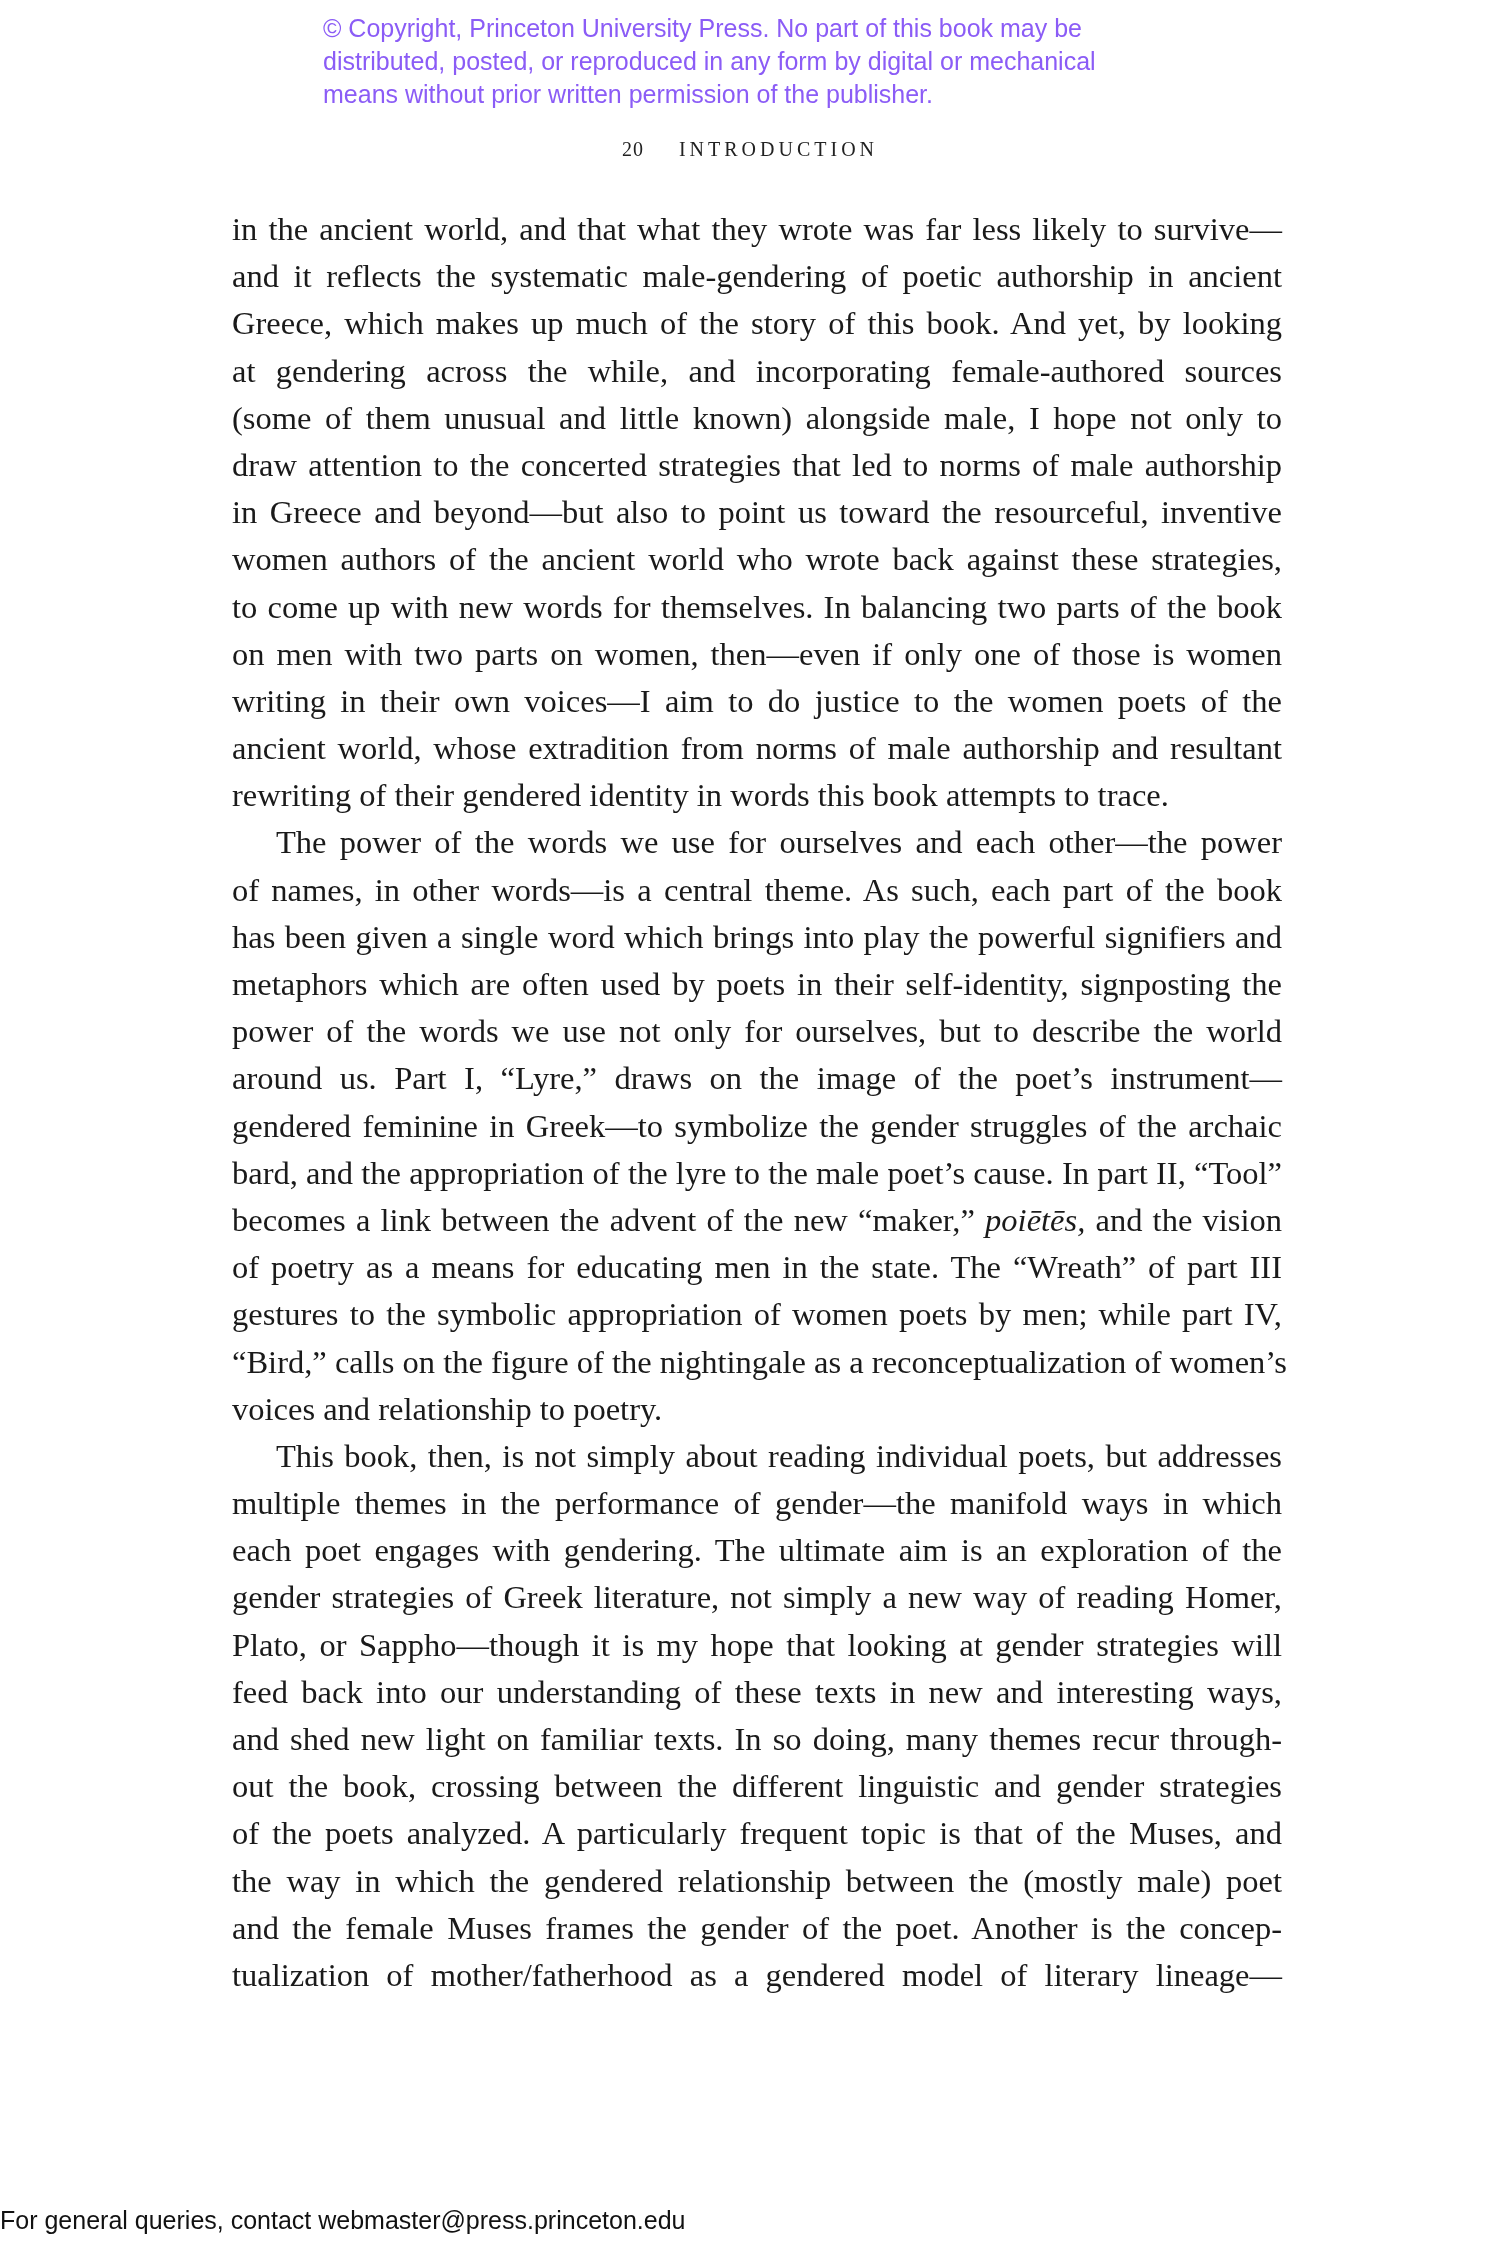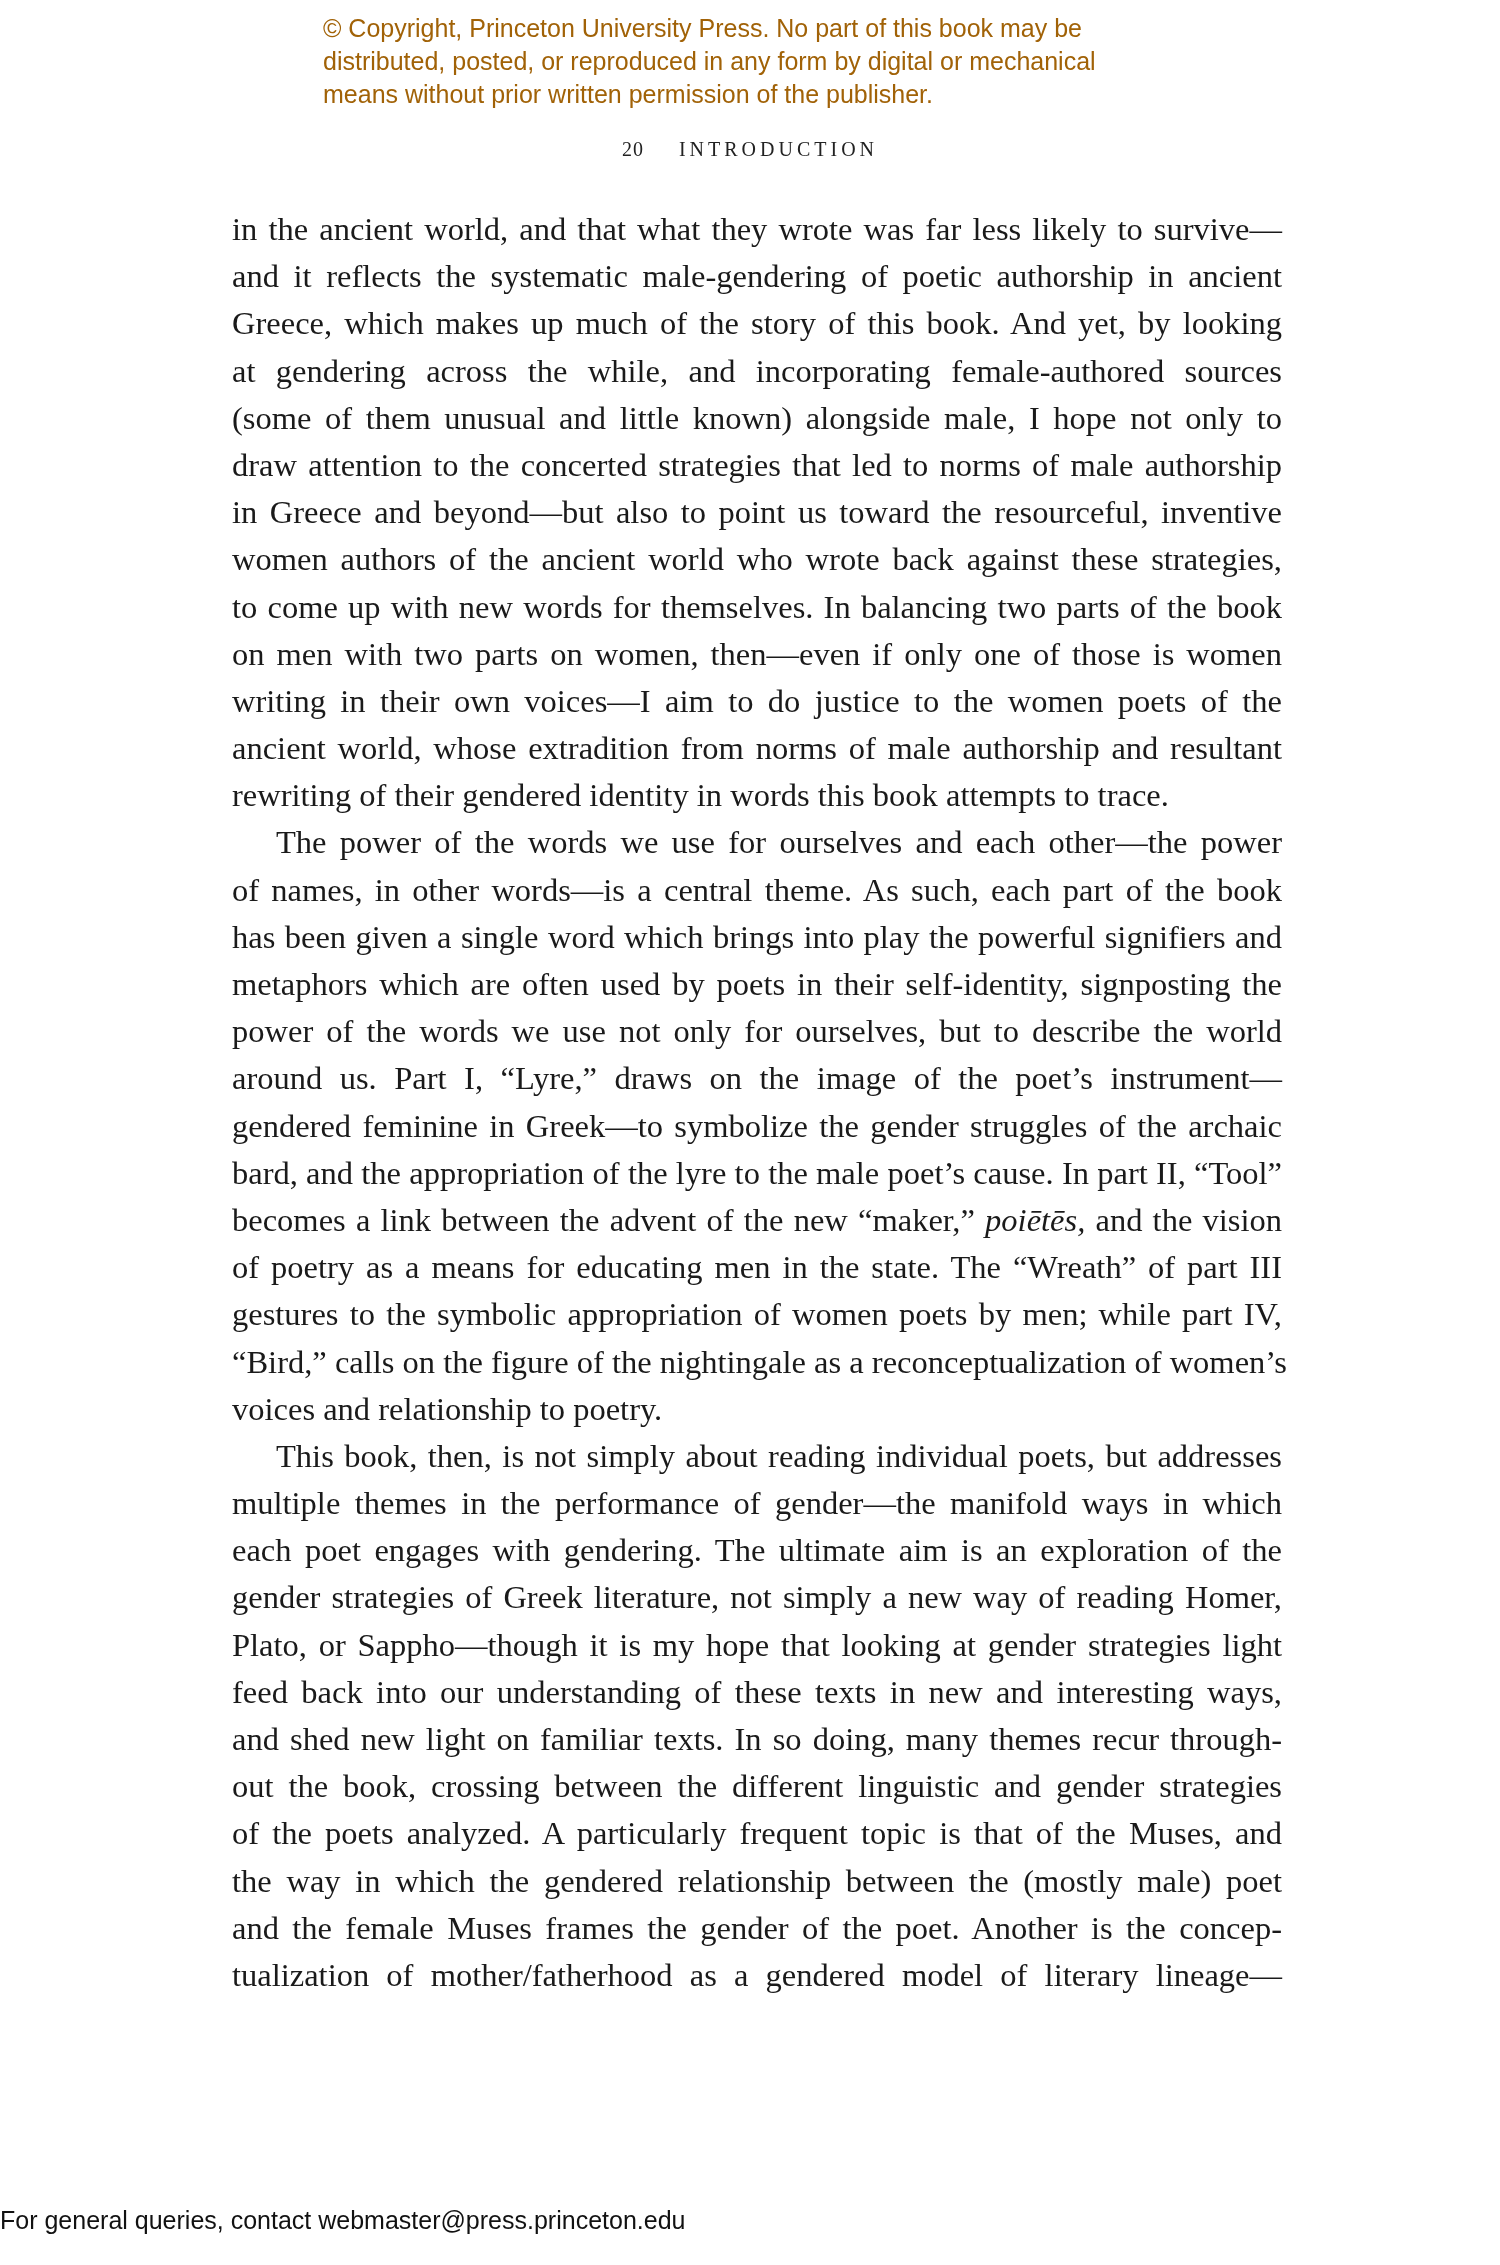--- a/index.html
+++ b/index.html
@@ -1,20 +1,20 @@
 <!DOCTYPE html>
 <html><head>
 <meta charset="utf-8">
 <style>
   html, body { margin: 0; padding: 0; background: #ffffff; }
   body { width: 1500px; height: 2265px; position: relative; overflow: hidden; color: #1a1a1a; }
   .copyright {
     position: absolute; left: 323px; top: 12px; width: 900px;
     font-family: "Liberation Sans", sans-serif; font-size: 25px; line-height: 33px;
-    color: #a16207;
+    color: #8b5cf6;
   }
   .copyright div { white-space: nowrap; }
   .running-head {
     position: absolute; left: 0; width: 1500px; top: 138px; text-align: center;
     font-family: "Liberation Serif", serif; font-size: 20px; letter-spacing: 4px; color: #222;
   }
   .running-head .pg { margin-right: 26px; letter-spacing: 1px; }
   .body-text {
     position: absolute; left: 232px; top: 206px; width: 1050px;
     font-family: "Liberation Serif", serif; font-size: 32.5px; line-height: 47.2px; color: #1a1a1a;
@@ -71,21 +71,21 @@
     <span class="line">of poetry as a means for educating men in the state. The “Wreath” of part III</span>
     <span class="line">gestures to the symbolic appropriation of women poets by men; while part IV,</span>
     <span class="line">“Bird,” calls on the figure of the nightingale as a reconceptualization of women’s</span>
     <span class="line last">voices and relationship to poetry.</span>
   </div>
   <div>
     <span class="line indent">This book, then, is not simply about reading individual poets, but addresses</span>
     <span class="line">multiple themes in the performance of gender—the manifold ways in which</span>
     <span class="line">each poet engages with gendering. The ultimate aim is an exploration of the</span>
     <span class="line">gender strategies of Greek literature, not simply a new way of reading Homer,</span>
-    <span class="line">Plato, or Sappho—though it is my hope that looking at gender strategies light</span>
+    <span class="line">Plato, or Sappho—though it is my hope that looking at gender strategies will</span>
     <span class="line">feed back into our understanding of these texts in new and interesting ways,</span>
     <span class="line">and shed new light on familiar texts. In so doing, many themes recur through-</span>
     <span class="line">out the book, crossing between the different linguistic and gender strategies</span>
     <span class="line">of the poets analyzed. A particularly frequent topic is that of the Muses, and</span>
     <span class="line">the way in which the gendered relationship between the (mostly male) poet</span>
     <span class="line">and the female Muses frames the gender of the poet. Another is the concep-</span>
     <span class="line">tualization of mother/fatherhood as a gendered model of literary lineage—</span>
   </div>
 </div>
 

